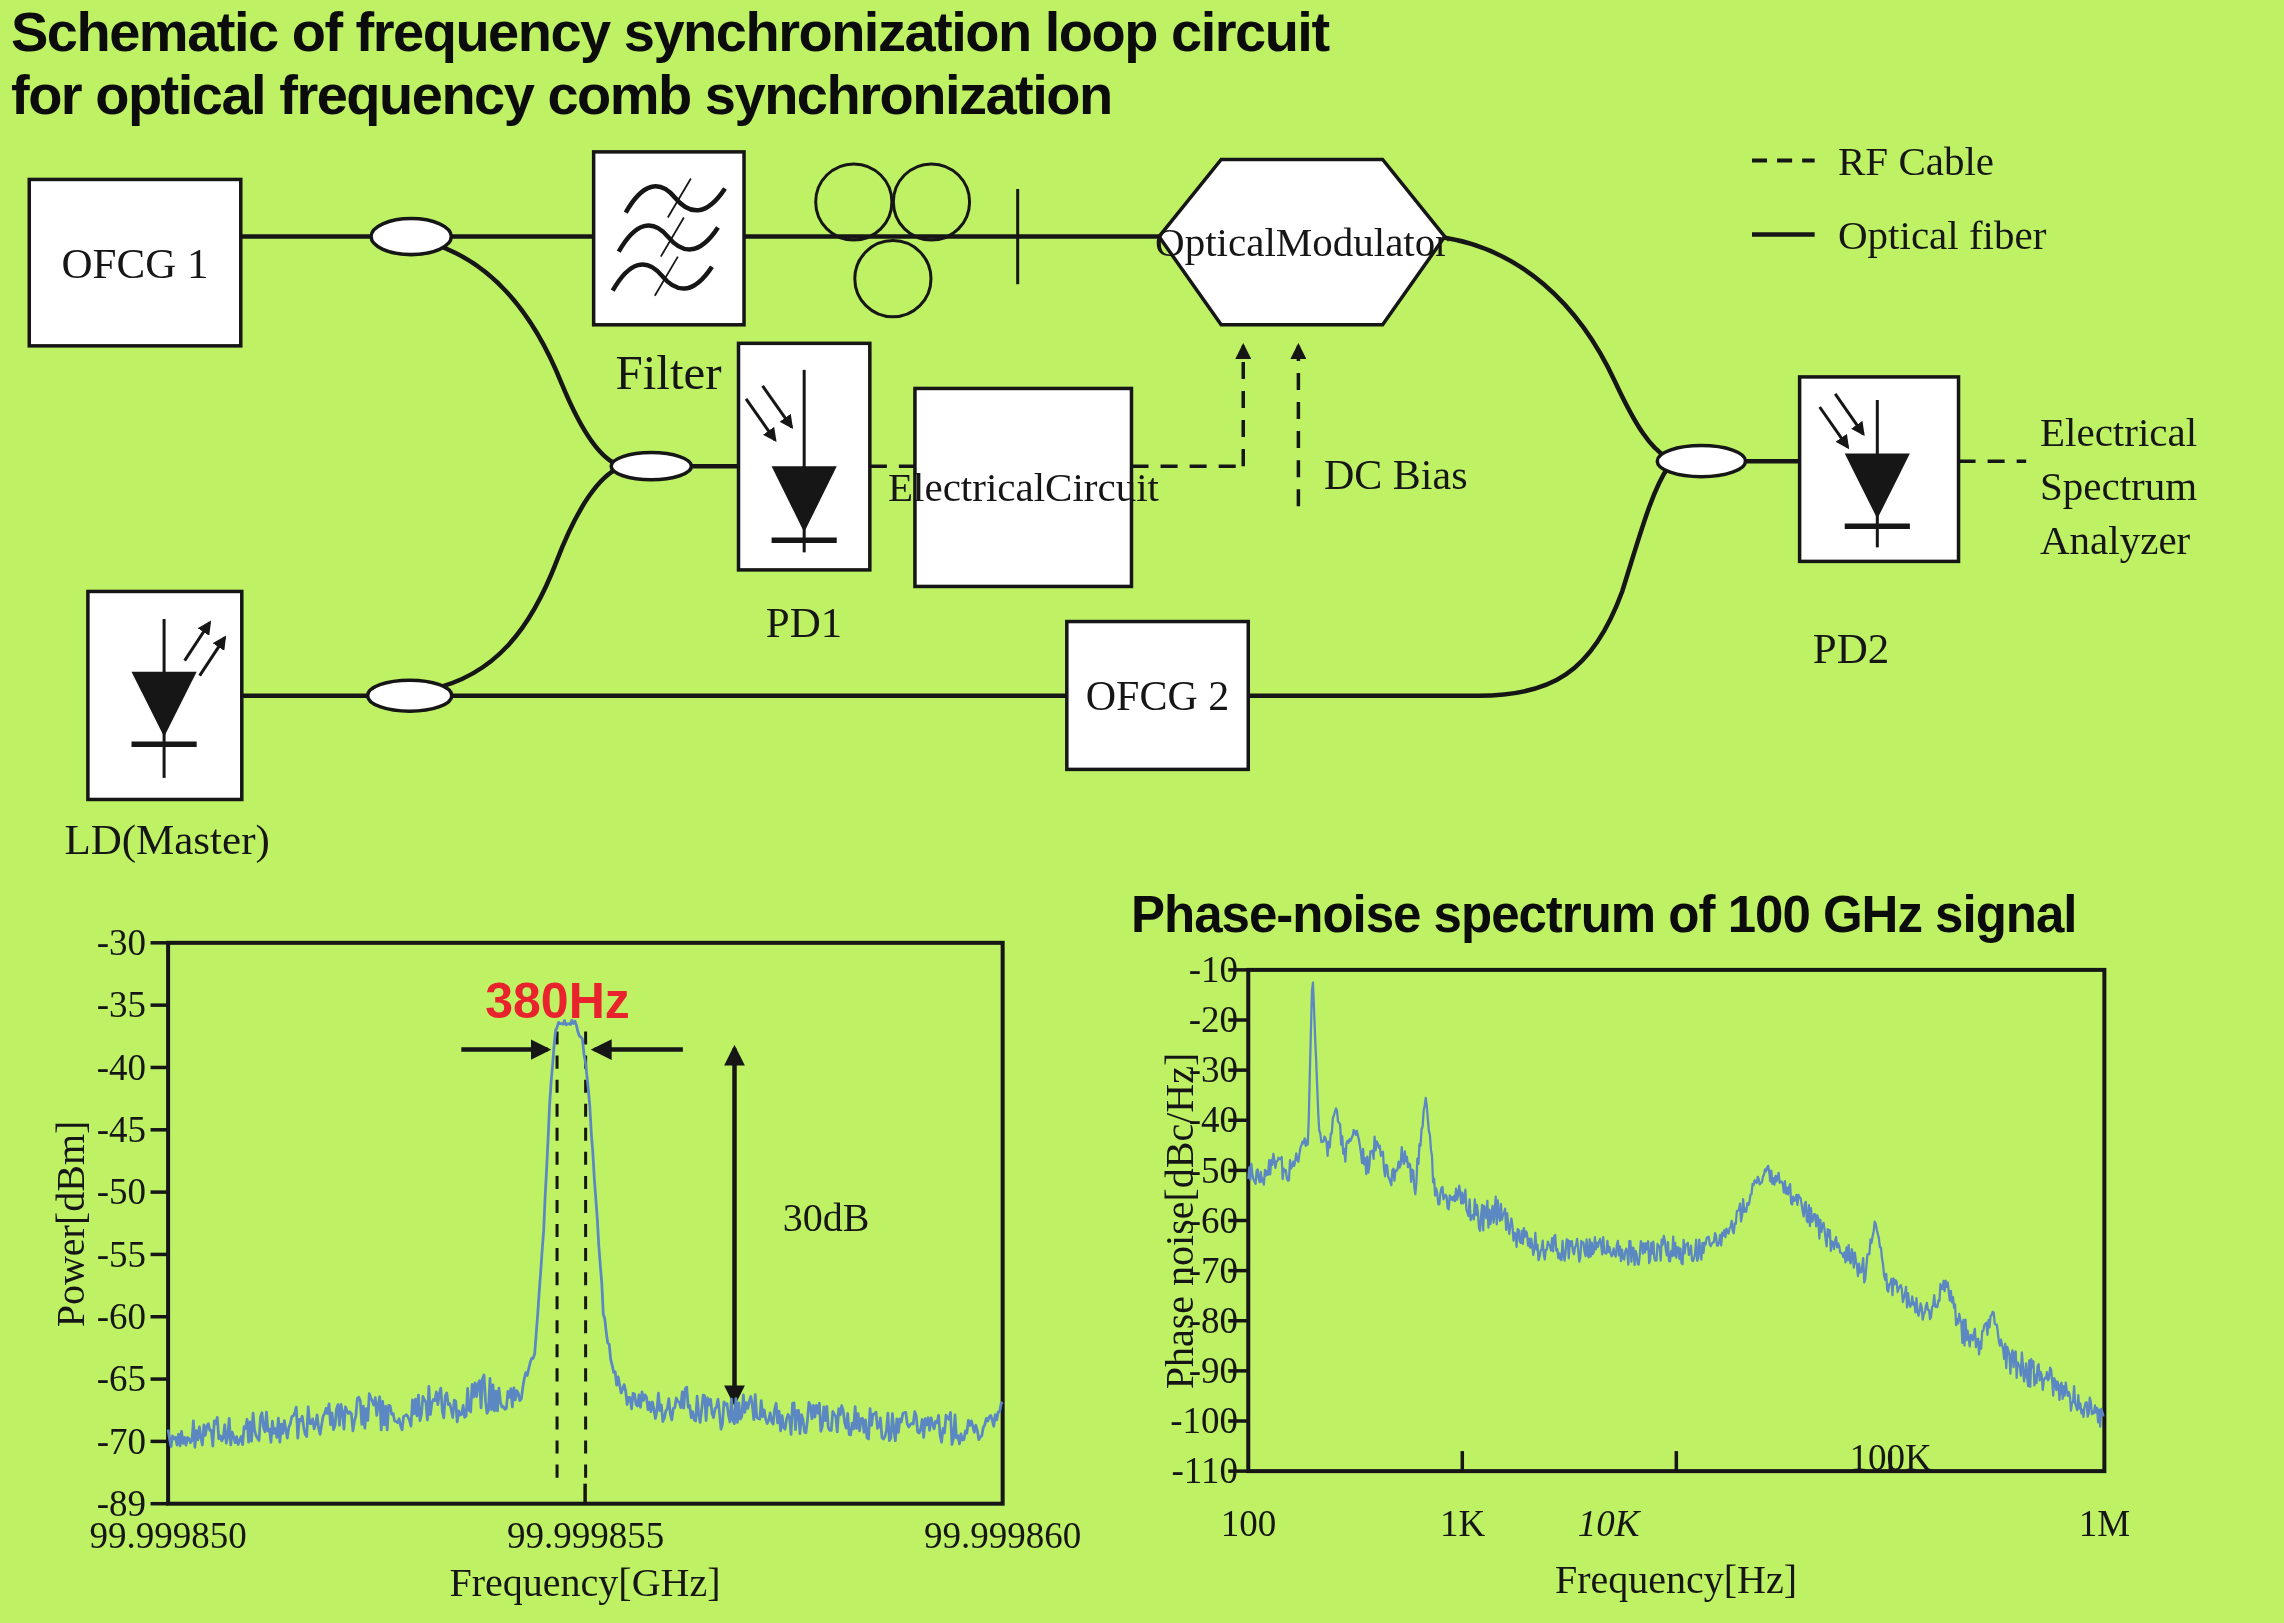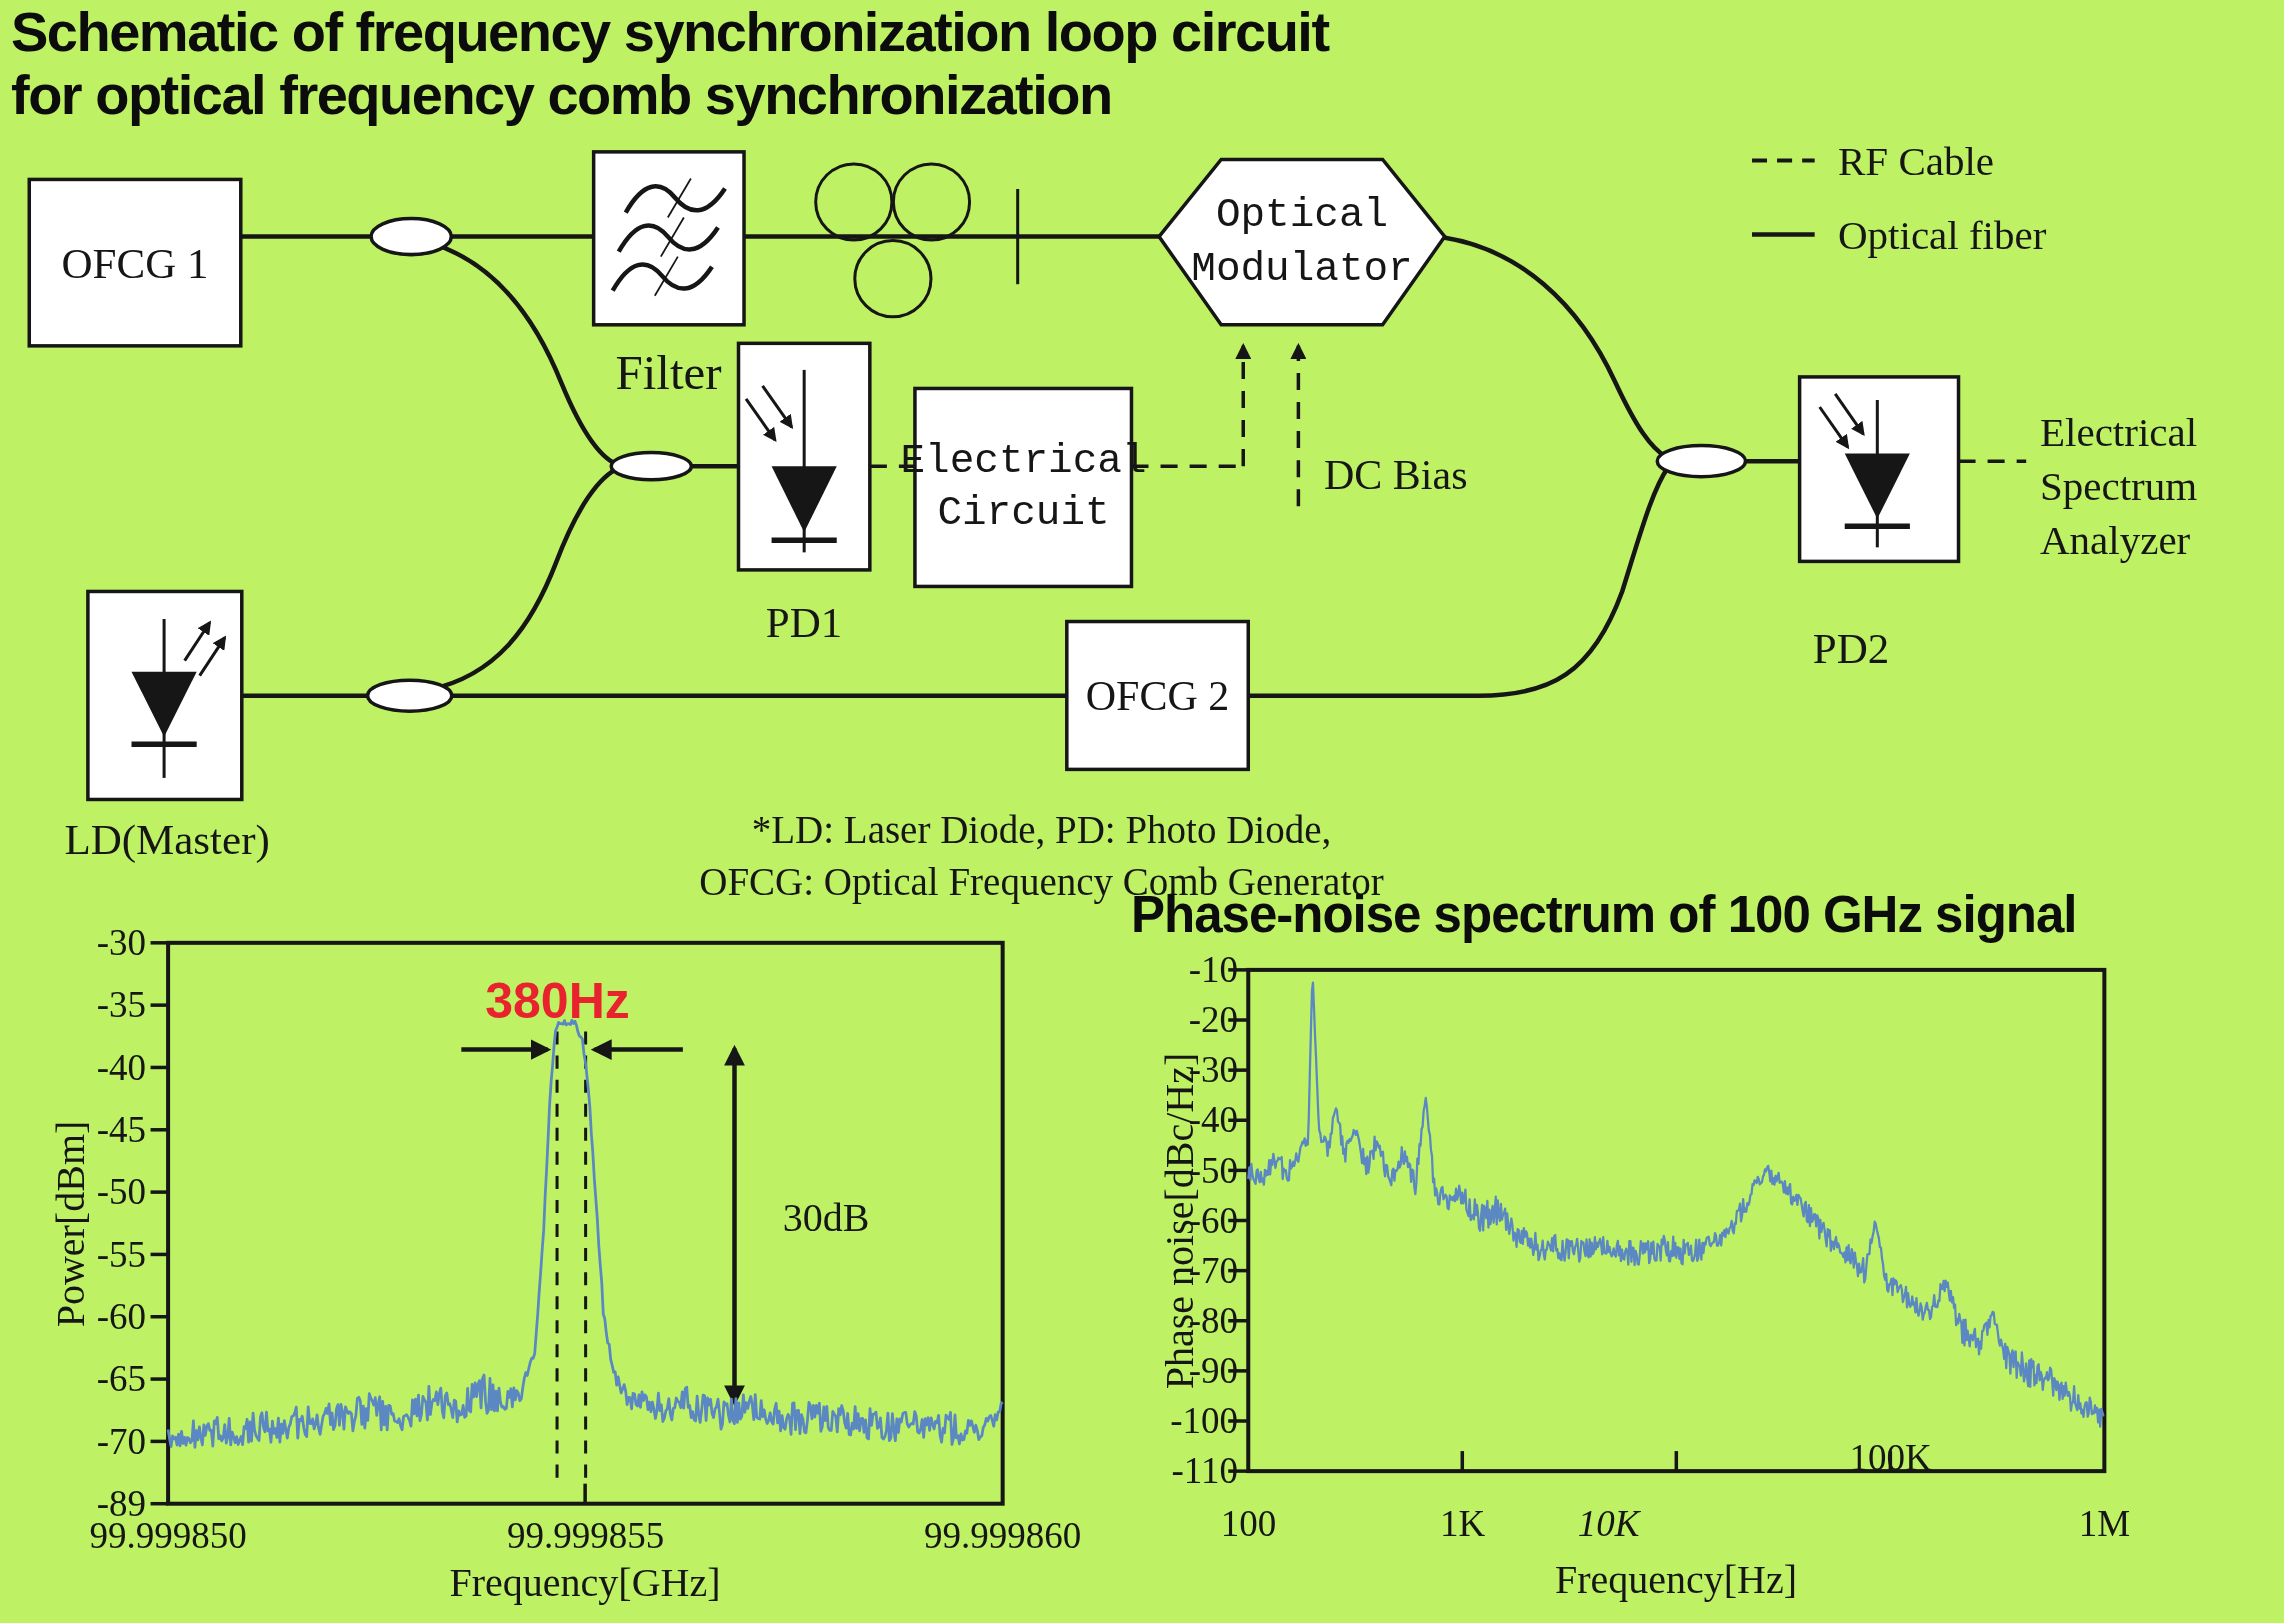--- a/index.html
+++ b/index.html
@@ -2,21 +2,21 @@
 <html style="font-size:8px"><head>
 <meta charset="utf-8">
 <style>
   html,body{margin:0;padding:0;background:#ffffff;}
   .page{position:relative;width:2284px;height:1623px;background:#bef264;overflow:hidden;
         font-family:"Liberation Serif","DejaVu Serif",serif;color:#161616;padding-left:11px;}
   svg.layer{position:absolute;left:0;top:0;width:2284px;height:1623px;}
   .lbl{position:absolute;display:flex;align-items:center;justify-content:center;
        font-family:"Liberation Serif","DejaVu Serif",serif;color:#161616;white-space:nowrap;}
   .lbl.left{justify-content:flex-start;}
-  .col{flex-direction:column;font-family:Liberation Mono, monospace;}
+  .col{flex-direction:row;}
   .main-title{position:absolute;left:11px;top:1px;font-family:"Liberation Sans","DejaVu Sans",sans-serif;
        font-weight:700;font-size:56px;line-height:1.12;letter-spacing:-1.5px;color:#0c0c0c;}
   .chart-title{position:absolute;font-family:"Liberation Sans","DejaVu Sans",sans-serif;
        font-weight:700;font-size:51px;letter-spacing:-1px;color:#0c0c0c;white-space:nowrap;}
   .ann-red{font-family:"Liberation Sans","DejaVu Sans",sans-serif;font-weight:600;font-size:50px;margin-top:23px;}
   .tick{position:absolute;font-size:37px;line-height:42px;height:42px;white-space:nowrap;}
   .tick.r{text-align:right;}
   .tick.c{text-align:center;}
   .vlabel{position:absolute;white-space:nowrap;font-size:40px;
           transform:translate(-50%,-50%) rotate(-90deg);}
@@ -201,24 +201,20 @@
 
   <div style="position:absolute;left:2040px;top:405px;font-size:41px;line-height:54px;">
     <div>Electrical</div>
     <div>Spectrum</div>
     <div>Analyzer</div>
   </div>
 
   <div class="lbl left" style="left:1838px;top:138px;width:351px;height:45px;font-size:41px;">RF Cable</div>
   <div class="lbl left" style="left:1838px;top:212px;width:351px;height:45px;font-size:41px;">Optical fiber</div>
 
-  <div style="position:absolute;left:540px;top:804px;width:1003px;text-align:center;font-size:39px;line-height:52px;">
-    <div>*LD: Laser Diode, PD: Photo Diode,</div>
-    <div>OFCG: Optical Frequency Comb Generator</div>
-  </div>
 
   <div class="lbl ann-red" style="left:407px;top:950px;width:301px;height:56px;color:#e8232d;">380Hz</div>
   <div class="lbl" style="left:751px;top:1192px;width:150px;height:50px;font-size:40px;">30dB</div>
   <div class="vlabel" style="left:70px;top:1224px;">Power[dBm]</div>
   <div class="tick c" style="left:184px;top:1562px;width:802px;font-size:40px;">Frequency[GHz]</div>
 
   <div class="chart-title" style="left:1131px;top:885px;">Phase-noise spectrum of 100 GHz signal</div>
   <div class="vlabel" style="left:1179px;top:1221px;">Phase noise[dBc/Hz]</div>
   <div class="tick c" style="left:1275px;top:1559px;width:802px;font-size:40px;">Frequency[Hz]</div>
 

